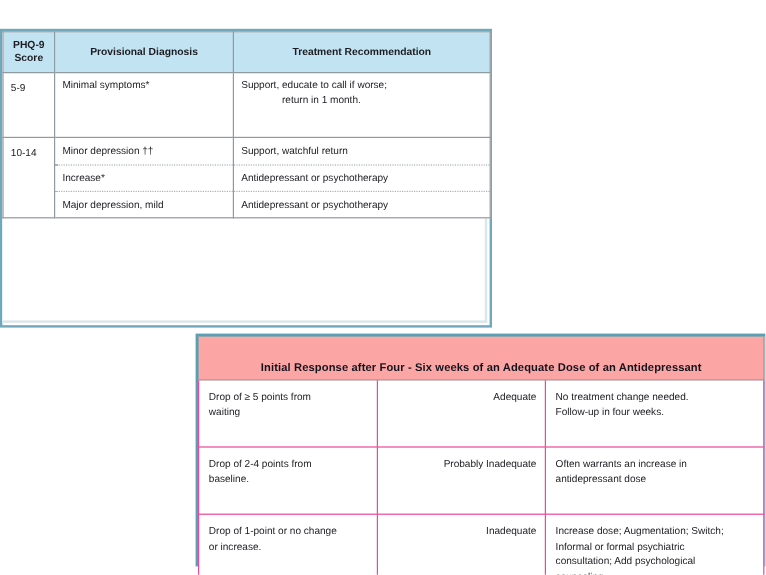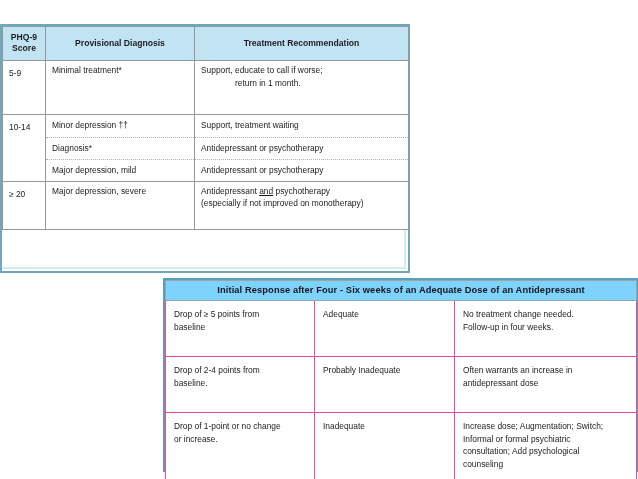--- a/index.html
+++ b/index.html
@@ -76,26 +76,26 @@
     border:2px solid #5a9fb8;
     background:#ffffff;
   }
   .t2 table{
     border-collapse:collapse;width:471px;table-layout:fixed;background:#fff;
   }
   .t2 col.d1{width:149px;}
   .t2 col.d2{width:140px;}
   .t2 col.d3{width:182px;}
   .t2 .title-cell{
-    background:#7dd3fc;
+    background:#fca5a5;
     text-align:center;
     font-weight:bold;
     font-size:9.3px;
     color:#14141e;
-    padding:4px 2px 5px 2px;
+    padding:20px 2px 5px 2px;
     border:1px solid #9aa3a8;
     letter-spacing:.1px;
     margin-left:40px;
   }
   .t2 .hdr-cell{
     background:#e2e2e2;
     text-align:center;
     font-weight:bold;
     font-size:9px;
     color:#3a3ab4;
@@ -103,21 +103,21 @@
     border:1px solid #8f9aa0;
   }
   .t2 td{
     border:1px solid #ec4899;
     vertical-align:top;
     padding:7px 7px 8px 8px;
     font-size:8.4px;
     line-height:1.5;
     color:#1c1c22;
   }
-  .t2 td.ctr{text-align:left;padding-top:7px;}
+  .t2 td.ctr{text-align:right;padding-top:7px;}
   .t2 tr.r1 td{height:40px;}
   .t2 tr.r2 td{height:40px;}
   .t2 tr.r3 td{height:58px;}
 </style>
 </head>
 <body>
 
 <div class="canvas">
 
   <div class="t1">
@@ -135,50 +135,42 @@
               <span>Score</span>
             </th>
             <th>Provisional Diagnosis</th>
             <th>Treatment Recommendation</th>
           </tr>
         </thead>
         <tbody>
 
           <tr class="r-5-9">
             <td class="score tall">5-9</td>
-            <td class="tall">Minimal treatment*</td>
+            <td class="tall">Minimal symptoms*</td>
             <td class="tall">
               <span class="center-ind">Support, educate to call if worse;</span>
               <span class="ln2">return in 1 month.</span>
             </td>
           </tr>
 
           <tr class="r-10-14">
             <td class="score">10-14</td>
             <td class="sub-wrap">
               <div class="subrow">Minor depression ††</div>
-              <div class="subrow">Diagnosis*</div>
+              <div class="subrow">Increase*</div>
               <div class="subrow"><span>Major depression, </span><span class="ital">mild</span></div>
             </td>
             <td class="sub-wrap">
-              <div class="subrow">Support, treatment waiting</div>
+              <div class="subrow">Support, watchful return</div>
               <div class="subrow">Antidepressant or psychotherapy</div>
               <div class="subrow">Antidepressant or psychotherapy</div>
             </td>
           </tr>
 
 
-          <tr class="r-20">
-            <td class="score tall2">≥ 20</td>
-            <td class="tall2"><span>Major depression, </span><span class="ital">severe</span></td>
-            <td class="tall2">
-              <span>Antidepressant </span><span class="uline">and</span><span> psychotherapy</span>
-              <span class="center-ind">(especially if not improved on monotherapy)</span>
-            </td>
-          </tr>
         </tbody>
       </table>
     </div>
   </div>
 
   <div class="t2">
     <table>
       <colgroup>
           <col class="d1">
           <col class="d2">
@@ -186,21 +178,21 @@
         </colgroup>
       <thead>
         <tr>
           <th class="title-cell" colspan="3">Initial Response after Four - Six weeks of an Adequate Dose of an Antidepressant</th>
         </tr>
       </thead>
       <tbody>
         <tr class="r1">
           <td>
             <span>Drop of ≥ 5 points from</span><br>
-            <span>baseline</span>
+            <span>waiting</span>
           </td>
           <td class="ctr">Adequate</td>
           <td>
             <span>No treatment change needed.</span><br>
             <span>Follow-up in four weeks.</span>
           </td>
         </tr>
         <tr class="r2">
           <td>
             <span>Drop of 2-4 points from</span><br>

